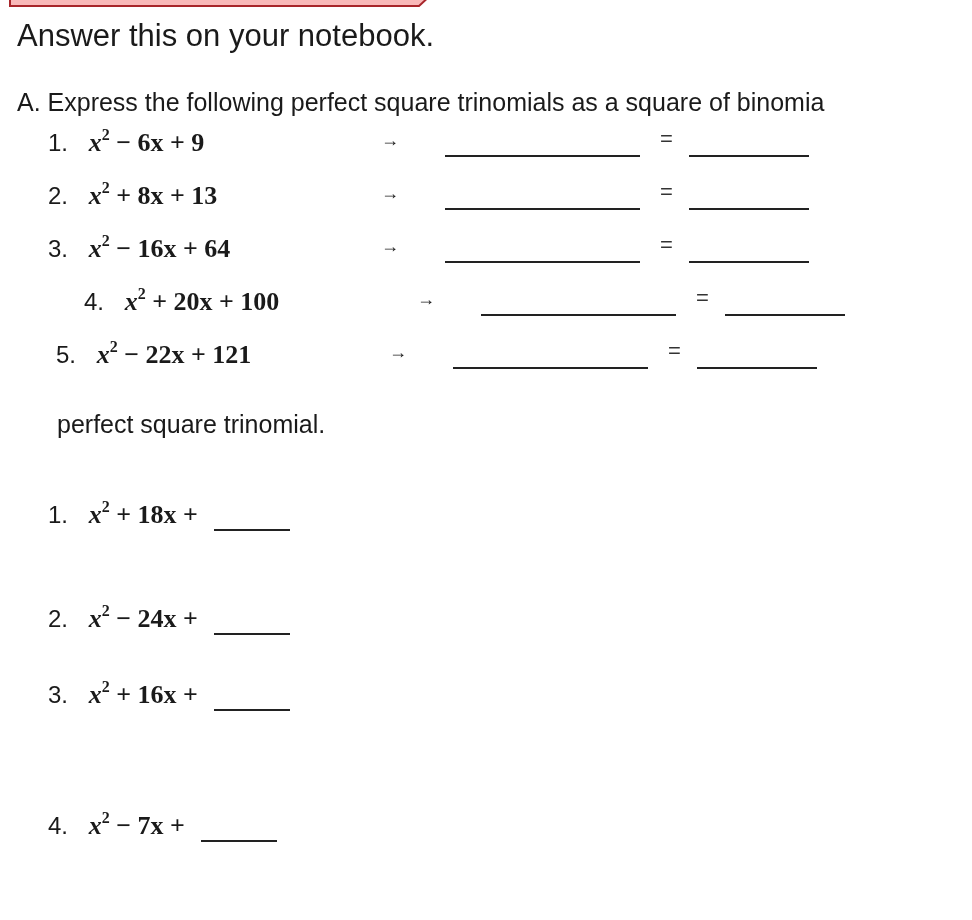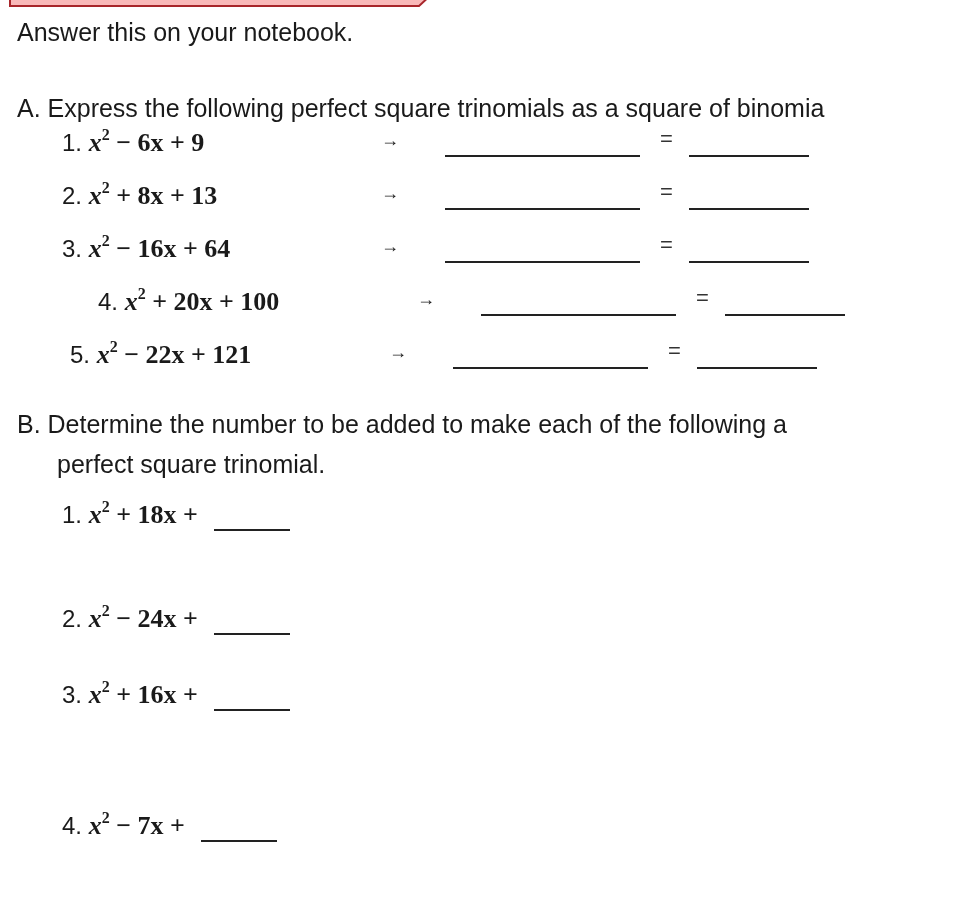--- a/index.html
+++ b/index.html
@@ -1,42 +1,42 @@
 <!DOCTYPE html>
 <html><head>
 <meta charset="utf-8">
 <style>
   html, body { margin: 0; padding: 0; background: #ffffff; }
   body { width: 972px; height: 920px; position: relative; overflow: hidden;
          font-family: "Liberation Sans", sans-serif; color: #1a1a1a; }
   .banner-edge { position: absolute; left: 9px; top: -6px; width: 424px; height: 14px; }
-  .instr { position: absolute; left: 17px; top: 18px; font-size: 25px; }
+  .instr { position: absolute; left: 17px; top: 18px; font-size: 31px; }
   .sec-head { position: absolute; left: 17px; font-size: 25px; line-height: 40px; white-space: nowrap; }
   .sec-head .indent { display: block; padding-left: 40px; }
-  .row { position: absolute; left: 48px; height: 34px; font-size: 24px; white-space: nowrap; text-align: right; }
+  .row { position: absolute; left: 48px; height: 34px; font-size: 24px; white-space: nowrap; }
   .num { font-family: "Liberation Sans", sans-serif; display: inline-block; }
   .expr { font-family: "Liberation Serif", serif; font-weight: bold; font-size: 26px; display: inline-block; }
   .expr i { font-style: italic; }
   .expr sup { font-size: 16px; vertical-align: 11px; line-height: 0; }
   .arrow { position: absolute; left: 333px; top: 2px; font-size: 18px; }
   .blank1 { position: absolute; left: 397px; top: 27px; width: 195px; border-top: 2px solid #222; }
   .eq { position: absolute; left: 612px; top: -2px; font-size: 22px; color: #333; }
   .blank2 { position: absolute; left: 641px; top: 27px; width: 120px; border-top: 2px solid #222; }
   .blankB { display: inline-block; width: 76px; border-top: 2px solid #222; vertical-align: -8px; margin-left: 10px; }
 </style>
 </head>
 <body>
 
 <svg class="banner-edge" width="424" height="14" viewBox="0 0 424 14">
   <polygon points="1,0 423,0 410,12 1,12" fill="#f9b9b9" stroke="#a8262b" stroke-width="2"></polygon>
 </svg>
 
 <div class="instr">Answer this on your notebook.</div>
 
-<div class="sec-head" style="top:88px;">A. Express the following perfect square trinomials as a square of binomia</div>
+<div class="sec-head" style="top:82px;">A. Express the following perfect square trinomials as a square of binomia</div>
 
 <div class="row" style="top:128px;">
   <span class="num">1.</span>
   <span class="expr"><i>x</i><sup>2</sup><span> − 6x + 9</span></span>
   <span class="arrow">→</span>
   <span class="blank1"></span>
   <span class="eq">=</span>
   <span class="blank2"></span>
 </div>
 
@@ -70,21 +70,20 @@
 <div class="row" style="top:340px; left:48px;margin-left:8px;">
   <span class="num">5.</span>
   <span class="expr"><i>x</i><sup>2</sup><span> − 22x + 121</span></span>
   <span class="arrow">→</span>
   <span class="blank1"></span>
   <span class="eq">=</span>
   <span class="blank2"></span>
 </div>
 
 <div class="sec-head" style="top:404px;">
-  <span>B. Determine the number to be added to make each of the following a</span>
   <span class="indent">perfect square trinomial.</span>
 </div>
 
 <div class="row" style="top:500px;">
   <span class="num">1.</span>
   <span class="expr"><i>x</i><sup>2</sup><span> + 18x +</span></span>
   <span class="blankB"></span>
 </div>
 
 <div class="row" style="top:604px;">

